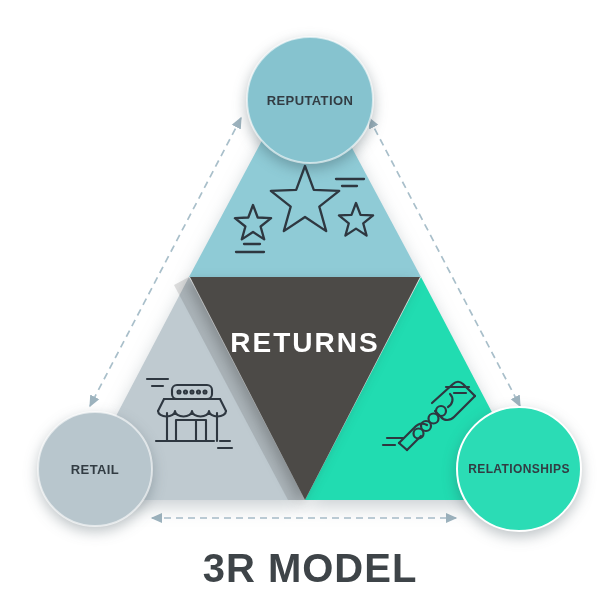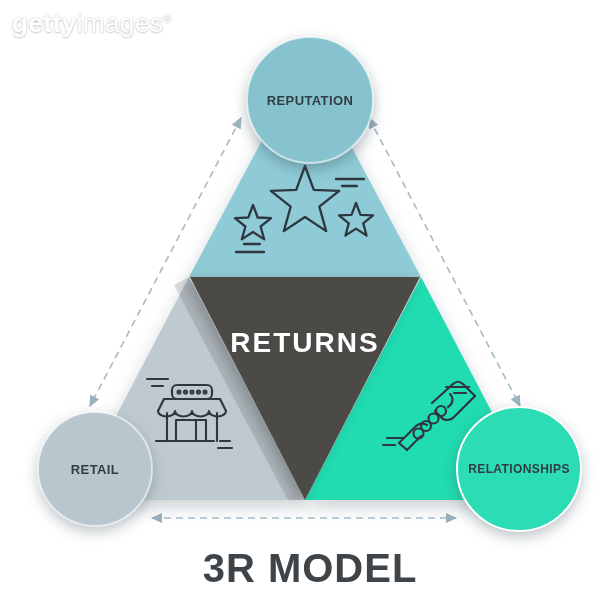--- a/index.html
+++ b/index.html
@@ -119,17 +119,14 @@
 
     <circle cx="95" cy="469" r="57" stroke="#ffffff" stroke-opacity="0.6" stroke-width="2" style="filter:drop-shadow(0 5px 7px rgba(40,60,70,0.3));" fill="#b8c6cd"></circle>
     <text x="95" y="474" text-anchor="middle" class="node-label" font-size="13" fill="#323c43">RETAIL</text>
 
     <circle cx="519" cy="469" r="62" stroke="#ffffff" stroke-width="2" style="filter:drop-shadow(0 5px 7px rgba(40,60,70,0.3));" fill="#2bdcb5"></circle>
     <text x="519" y="473" text-anchor="middle" class="node-label" font-size="12" fill="#323c43">RELATIONSHIPS</text>
 
     <text x="310" y="582" text-anchor="middle" class="diagram-title" font-size="40" fill="#3e4448">3R MODEL</text>
   </svg>
 
-  <div class="watermark">
-    <span class="wm-bold">getty</span><span class="wm-light">images</span><sup>®</sup>
-  </div>
 
 </div>
 
 </body></html>

